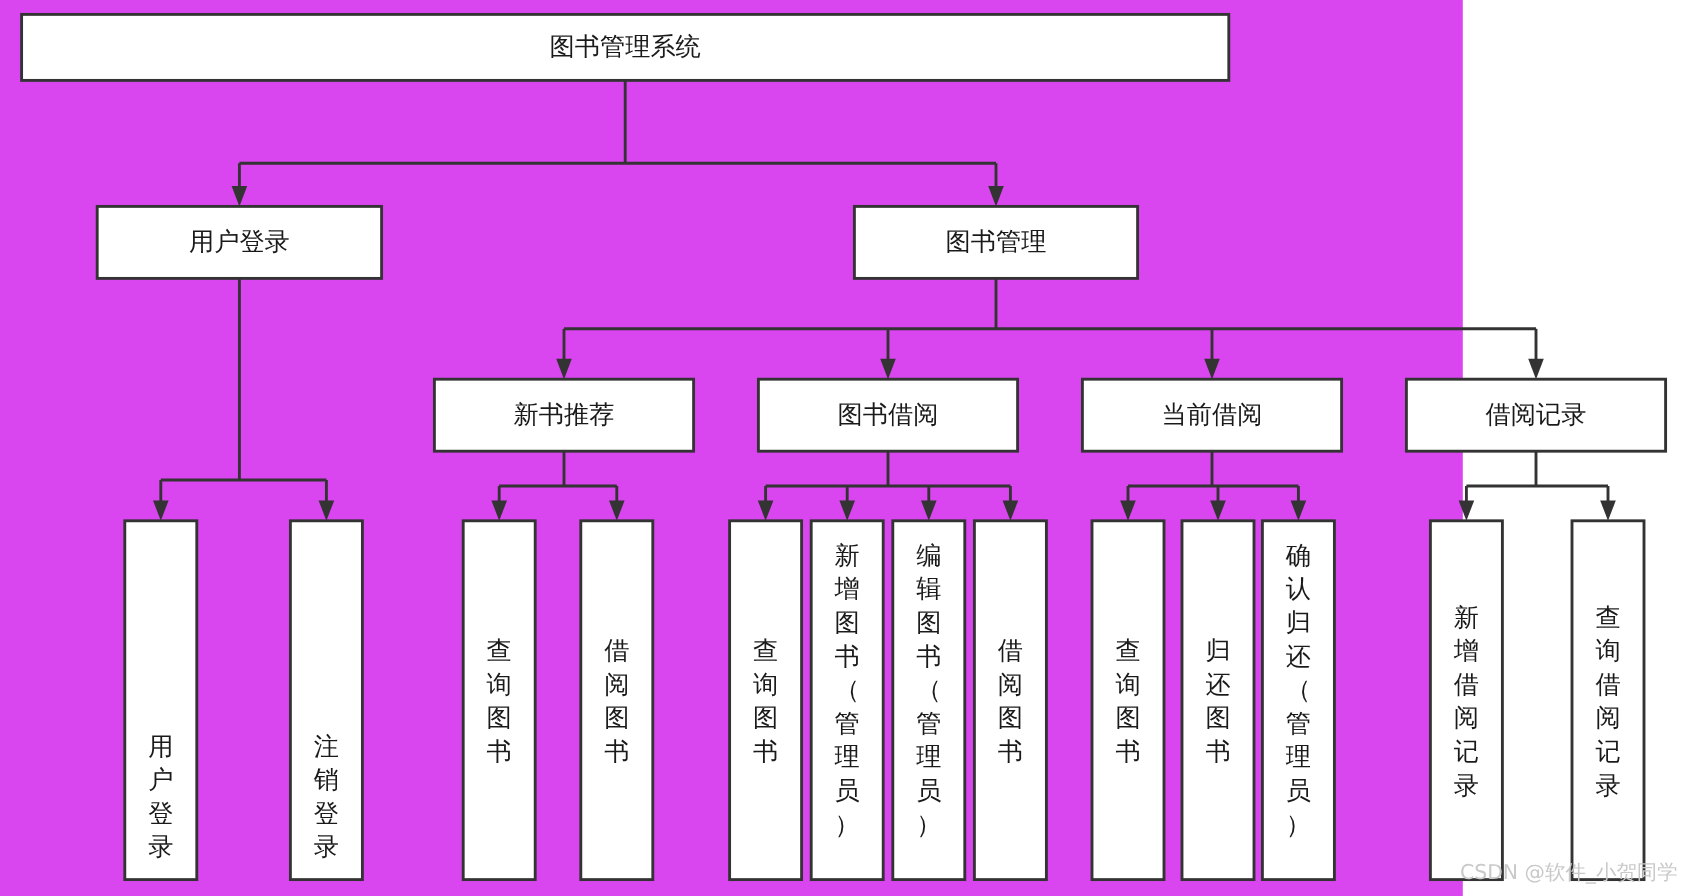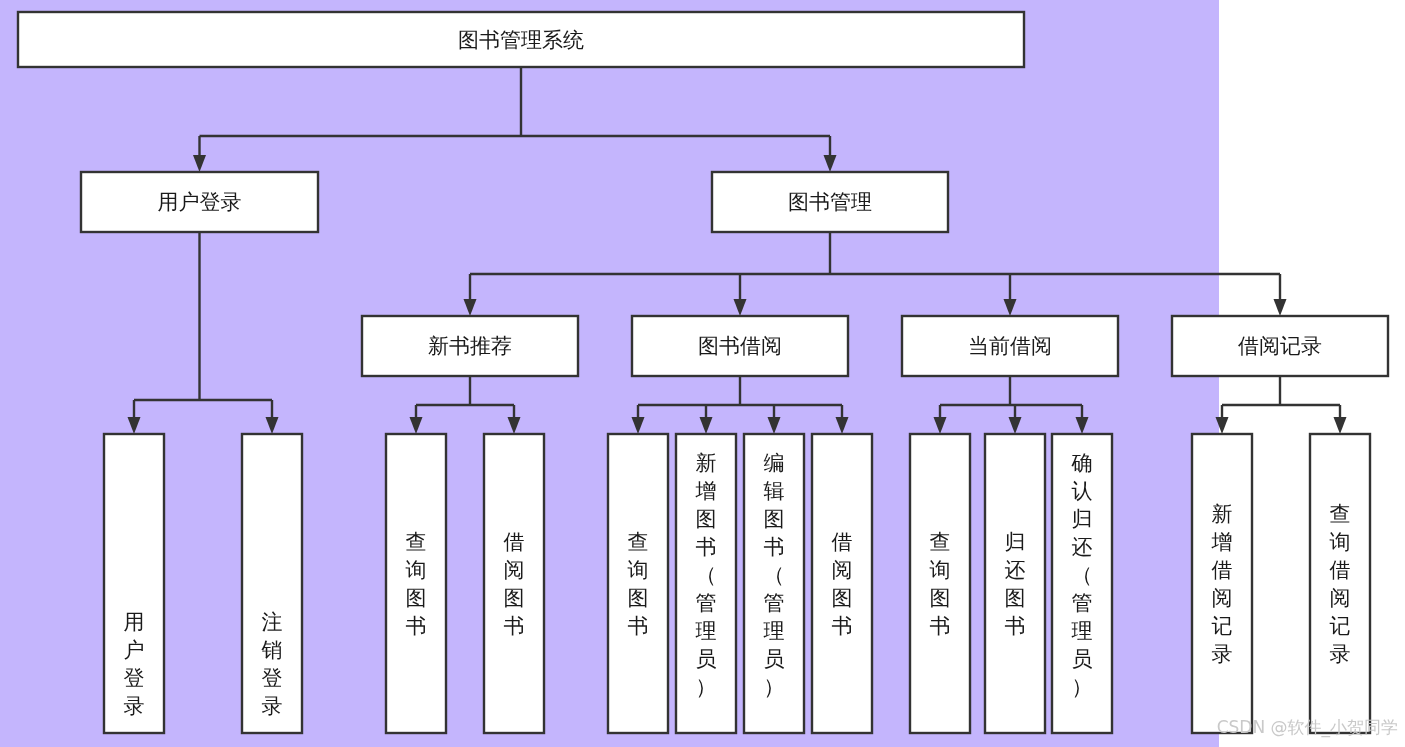--- a/index.html
+++ b/index.html
@@ -11,21 +11,21 @@
   body {
     width: 1405px;
     height: 747px;
     overflow: hidden;
     font-family: "DejaVu Sans", "Liberation Sans", sans-serif;
   }
   #diagram-root {
     position: relative;
     width: 1219px;
     height: 747px;
-    background: #c4b5fd;
+    background: #d946ef;
   }
   svg.diagram-canvas {
     position: absolute;
     top: 0;
     left: 0;
     width: 1405px;
     height: 747px;
     display: block;
   }
   .node-box {

